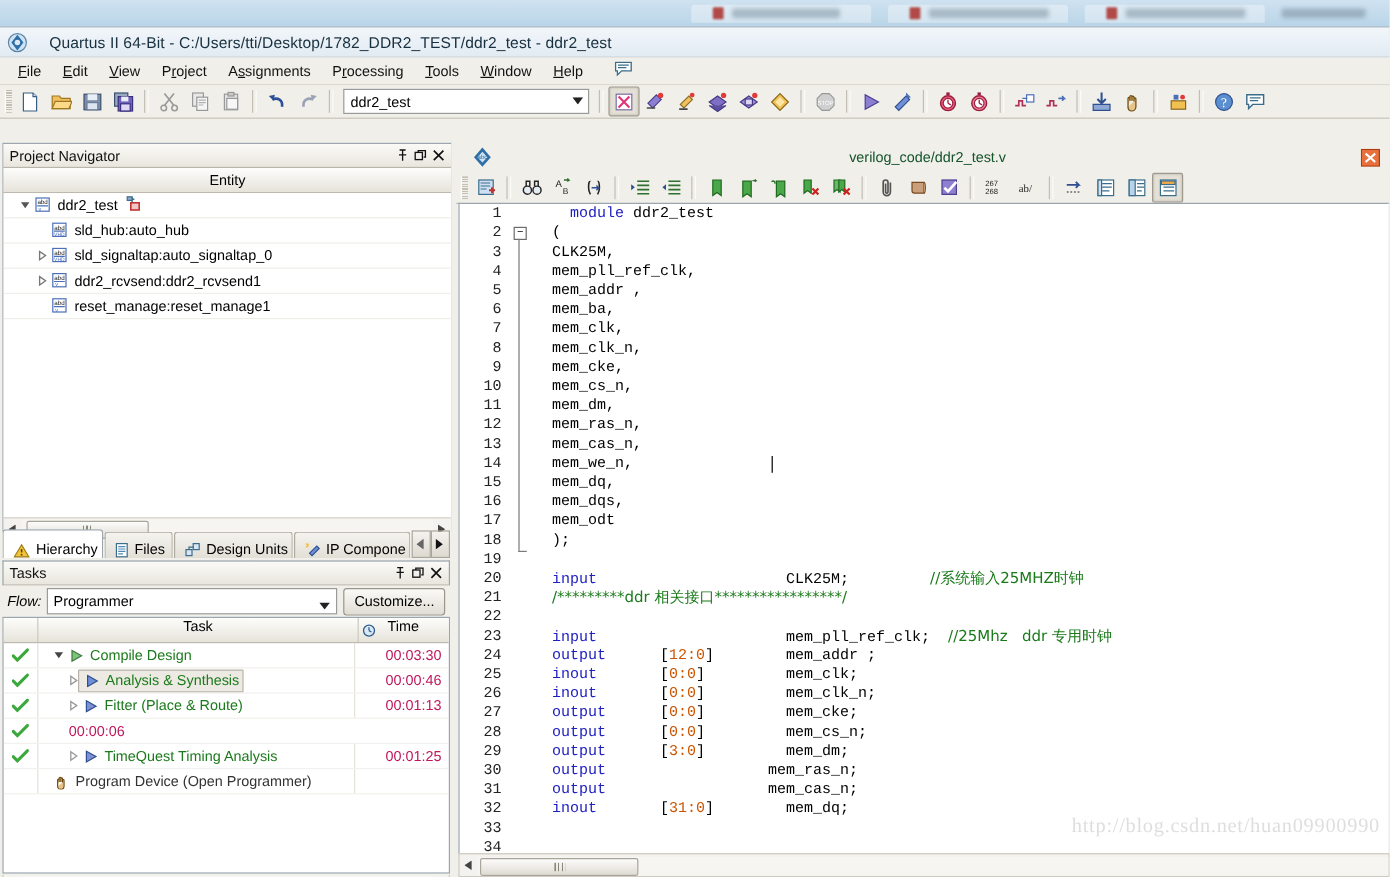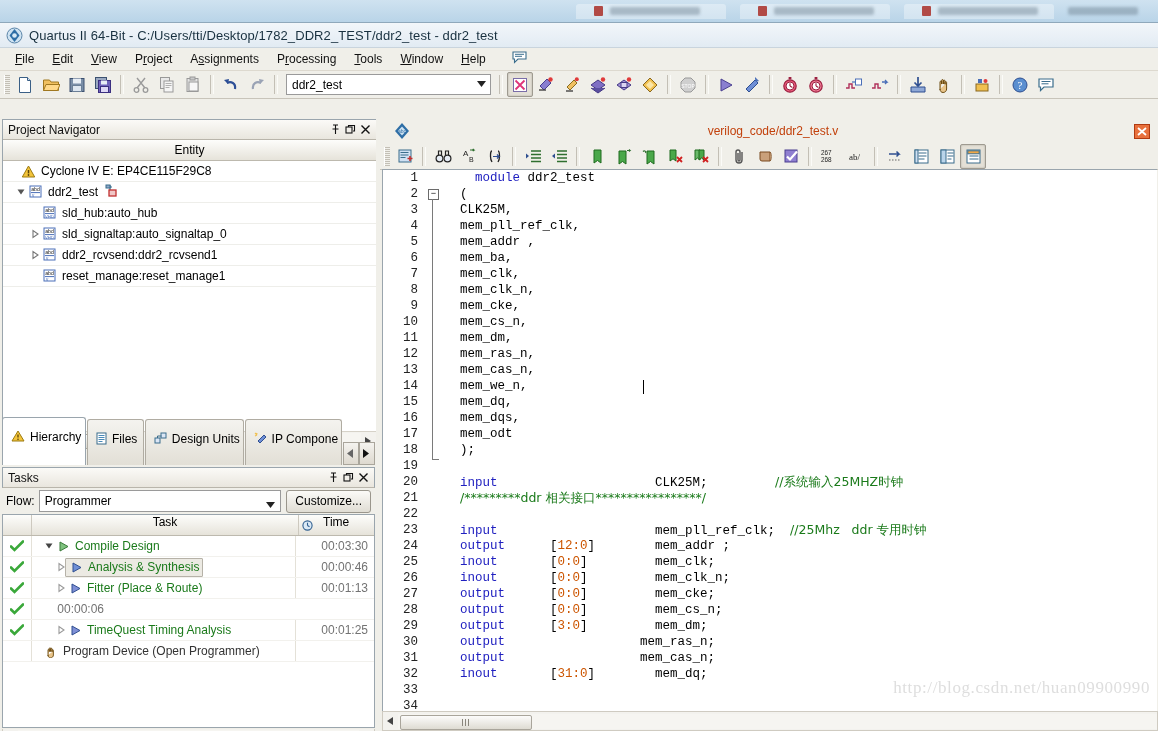--- a/index.html
+++ b/index.html
@@ -21,21 +21,21 @@
   .bgico{position:absolute;top:6px;width:9px;height:10px;border-radius:1px;
     background:#b14a46;filter:blur(.7px);}
 
   
   .win{position:absolute;left:0;top:22px;width:1158px;height:709px;
     background:#f0efe9;border-top:1px solid #8fa8bb;}
 
   .titlebar{height:24px;background:linear-gradient(#f2f6fa,#e2ebf3);
     display:flex;align-items:center;padding-left:6px;border-bottom:1px solid #c9d4dd;}
   .titlebar .tlogo{width:17px;height:17px;margin-right:6px;flex:0 0 auto;}
-  .titlebar .ttext{font-size:13px;color:#18303f;letter-spacing:.1px;}
+  .titlebar .ttext{font-size:13px;color:#18303f;letter-spacing:.1px;margin-left:12px;}
 
   
   .menubar{height:22px;background:#f0efe9;display:flex;align-items:center;
     padding-left:6px;border-bottom:1px solid #ddd9cf;}
   .menu{padding:2px 9px;font-size:12px;color:#111;cursor:default;}
   .menu u{text-decoration:underline;}
   .menu-extra{margin-left:8px;}
 
   
   .toolbar{height:27px;background:#f0efe9;display:flex;align-items:center;
@@ -84,54 +84,54 @@
   .hs-arrow{width:15px;height:15px;display:flex;align-items:center;justify-content:center;}
   .hs-track{flex:1;height:15px;background:#f6f5f1;position:relative;}
   .hs-thumb{position:absolute;top:1px;height:13px;
     background:linear-gradient(#fcfcfb,#dedbd2);border:1px solid #a9a59b;border-radius:2px;
     display:flex;align-items:center;justify-content:center;}
   .grip3{width:9px;height:7px;
     background:repeating-linear-gradient(90deg,#8a867c 0 1px,transparent 1px 3px);}
 
   
   .tabrow{position:absolute;left:2px;top:322px;width:373px;height:24px;display:flex;align-items:flex-end;}
-  .tab{height:21px;display:flex;align-items:flex-start;padding:12px 8px;font-size:12px;
+  .tab{height:21px;display:flex;align-items:flex-end;padding:0 8px;font-size:12px;
     background:linear-gradient(#f4f3ef,#e2dfd6);border:1px solid #b0aca2;border-bottom:none;
     border-radius:3px 3px 0 0;margin-right:1px;white-space:nowrap;overflow:hidden;}
   .tab.active{height:23px;background:#fff;border-color:#9aa5ad;font-weight:normal;}
   .tab .ti{margin-right:5px;display:flex;align-items:center;}
   .tabnav{width:15px;height:21px;display:flex;align-items:center;justify-content:center;
     background:linear-gradient(#f4f3ef,#ded9cf);border:1px solid #a9a59b;}
 
   
   .tasks{position:absolute;left:2px;top:348px;width:373px;height:263px;}
   .flowrow{height:26px;display:flex;align-items:center;padding:0 4px;background:#f0efe9;}
-  .flowlbl{font-size:12px;margin-right:4px;}
+  .flowlbl{font-size:12px;margin-right:4px;font-style:italic;}
   .flowcombo{flex:1;height:20px;border:1px solid #9a9a9a;background:#fff;display:flex;
     align-items:center;font-size:12px;padding-left:5px;position:relative;}
   .custbtn{height:21px;margin-left:5px;padding:0 8px;font-size:12px;
     background:linear-gradient(#fbfaf7,#e0ddd4);border:1px solid #9a968c;border-radius:3px;
     display:flex;align-items:center;}
   .tasktbl{background:#fff;border:1px solid #9aa5ad;height:212px;overflow:hidden;}
   .tthead{height:20px;display:flex;background:linear-gradient(#fdfdfb,#e6e3da);
     border-bottom:1px solid #bdb9ae;font-size:12px;}
   .tth{display:flex;justify-content:center;border-right:1px solid #cdc9bf;}
   .ttrow{height:20px;display:flex;font-size:12px;border-bottom:1px solid #f2f1ed;}
   .ttc-check{width:28px;display:flex;align-items:center;justify-content:center;
     border-right:1px solid #e4e1d8;}
   .ttc-task{flex:1;display:flex;align-items:center;color:#1b7a1b;white-space:nowrap;
     border-right:1px solid #e4e1d8;overflow:hidden;}
   .ttc-time{width:72px;display:flex;align-items:center;justify-content:flex-end;
-    padding-right:6px;color:#737373;}
+    padding-right:6px;color:#be185d;}
   .sel-outline{background:#eceae3;border:1px solid #b6b2a8;padding:0 3px;margin-left:-3px;border-radius:1px;}
 
   
   .edwin{position:absolute;left:0;top:0;width:778px;height:613px;background:#f0efe9;}
   .edtitle{height:24px;display:flex;align-items:center;background:#f0efe9;}
-  .edtitle .mid{flex:1;text-align:center;font-size:12px;color:#c2410c;}
+  .edtitle .mid{flex:1;text-align:center;font-size:12px;color:#14532d;}
   .edclose{width:16px;height:15px;margin-right:8px;display:flex;align-items:center;justify-content:center;}
   .edtb{height:26px;display:flex;align-items:center;background:#f0efe9;
     border-bottom:1px solid #c8c4ba;padding-left:2px;}
   .edarea{position:absolute;left:2px;top:50px;width:774px;height:541px;background:#fff;
     border:1px solid #9aa5ad;border-right:none;overflow:hidden;}
   .code{position:relative;font-family:"Liberation Mono","DejaVu Sans Mono",monospace;
     font-size:12.5px;line-height:16px;}
   .gutter{position:absolute;left:0;top:0;width:40px;height:100%;background:#eceae3;
     text-align:right;color:#222;}
   .foldcol{position:absolute;left:40px;top:0;width:22px;height:100%;
@@ -450,31 +450,20 @@
                 </svg>
             </span>
           </div>
 
           <div class="colhdr">
             <span>Entity</span>
           </div>
 
           <div class="tree">
 
-            <div class="trow">
-              <span class="expander"></span>
-              <span class="icn">
-                <svg width="15" height="13" viewBox="0 0 15 13">
-                    <path d="M7.5 1l6.2 11H1.3z" fill="#f3c43a" stroke="#9b7a10"></path>
-                    <path d="M7.5 5v3.4" stroke="#5a4408" stroke-width="1.5"></path>
-                    <circle cx="7.5" cy="10" r=".9" fill="#5a4408"></circle>
-                  </svg>
-              </span>
-              <span>Cyclone IV E: EP4CE115F29C8</span>
-            </div>
 
             <div class="trow">
               <span class="ind" style="width:7px"></span>
               <span class="expander">
                 <svg width="10" height="10" viewBox="0 0 10 10">
                     <path d="M1.5 2.5h7l-3.5 5z" fill="#555"></path>
                   </svg>
               </span>
               <span class="icn">
                 <svg width="15" height="14" viewBox="0 0 15 14">

